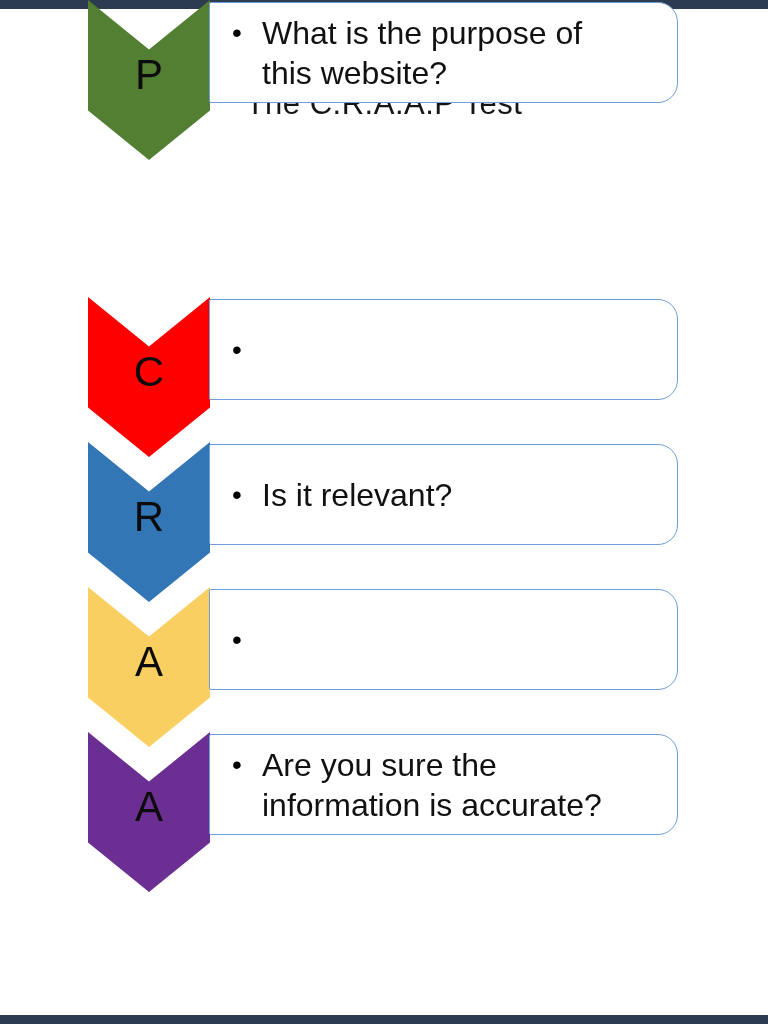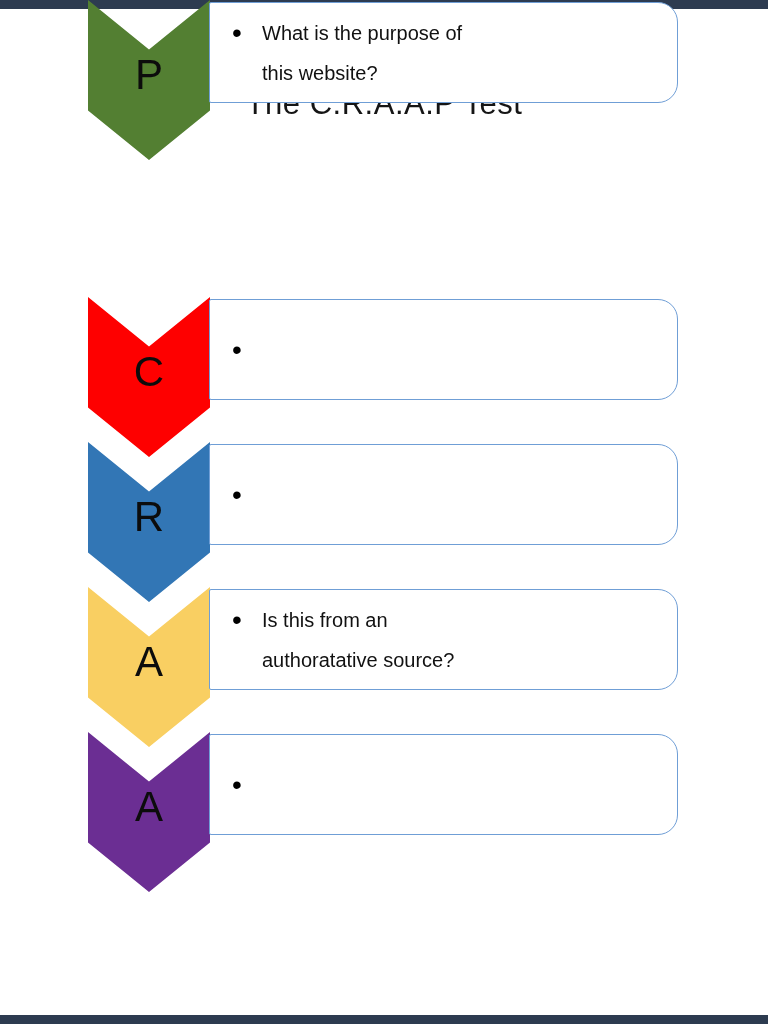--- a/index.html
+++ b/index.html
@@ -62,21 +62,21 @@
     padding-right:8px;
   }
   .bullet{
     width:30px;
     flex:0 0 30px;
     font-size:28px;
     line-height:40px;
     text-align:left;
   }
   .question{
-    font-size:20px;
+    font-size:32px;
     line-height:40px;
     white-space:pre-line;
     color:#111;
   }
 </style>
 </head>
 <body>
 
 <div class="edge-bar" id="edge-top" style="background: rgb(45, 59, 80);"></div>
 
@@ -93,44 +93,45 @@
   </div>
 </div>
 
 <div class="row">
   <div class="chevron" style="background: rgb(50, 118, 181);">
     <span class="chevron-letter">R</span>
   </div>
   <div class="textbox">
     <div class="q-wrap">
       <span class="bullet">•</span>
+      <div class="question">Is it relevant?</div>
     </div>
   </div>
 </div>
 
 <div class="row">
   <div class="chevron" style="background: rgb(249, 207, 98);">
     <span class="chevron-letter">A</span>
   </div>
   <div class="textbox">
     <div class="q-wrap">
       <span class="bullet">•</span>
-      <div class="question">Is this from an
-authoratative source?</div>
     </div>
   </div>
 </div>
 
 <div class="row">
   <div class="chevron" style="background: rgb(107, 46, 147);">
     <span class="chevron-letter">A</span>
   </div>
   <div class="textbox">
     <div class="q-wrap">
       <span class="bullet">•</span>
+      <div class="question">Are you sure the
+information is accurate?</div>
     </div>
   </div>
 </div>
 
 <div class="row">
   <div class="chevron" style="background: rgb(83, 127, 50);">
     <span class="chevron-letter">P</span>
   </div>
   <div class="textbox">
     <div class="q-wrap">

